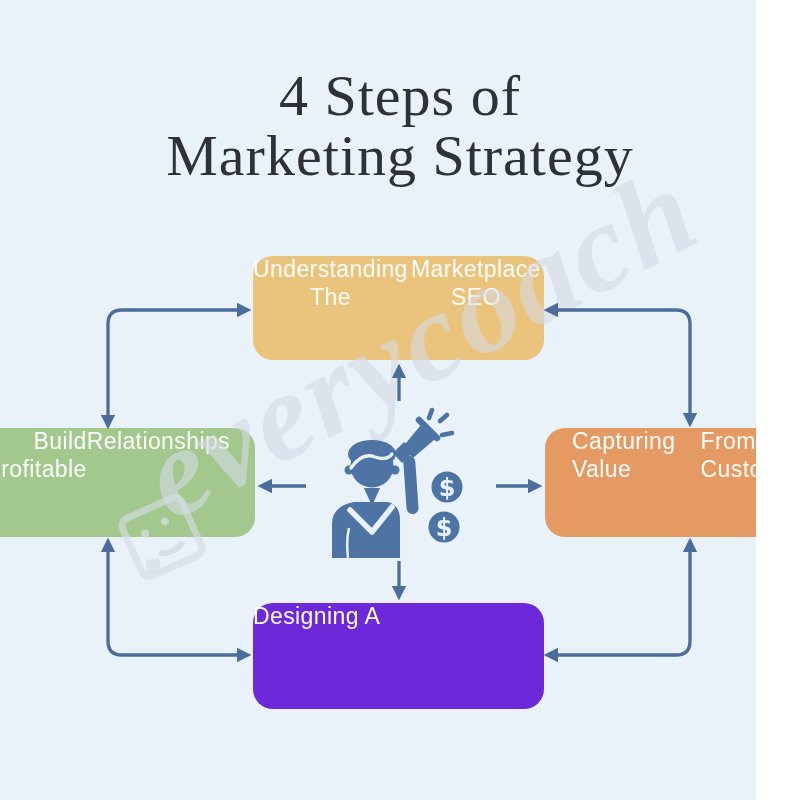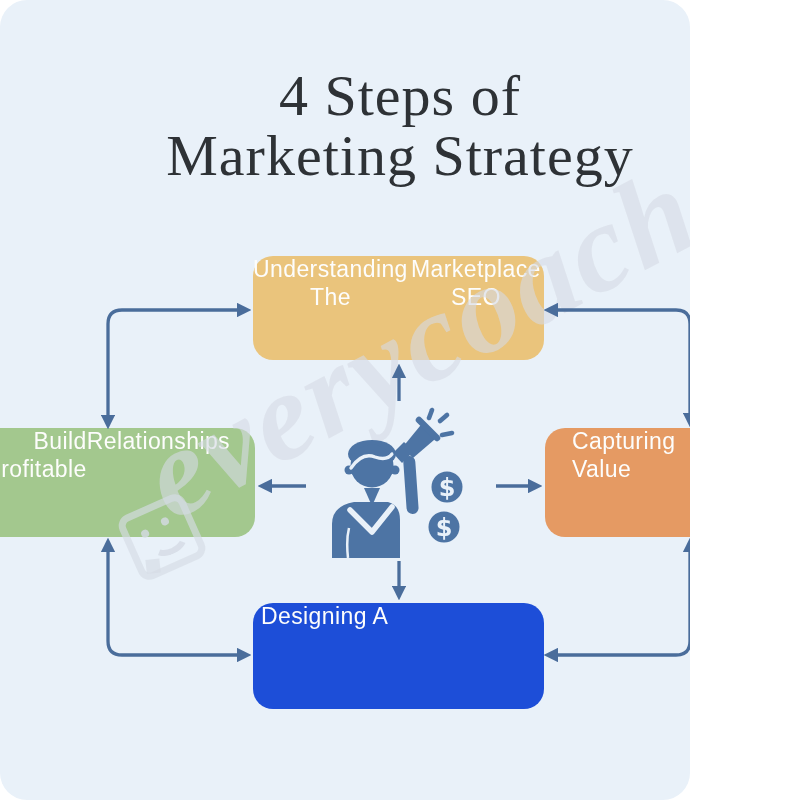--- a/index.html
+++ b/index.html
@@ -1,22 +1,21 @@
 <!DOCTYPE html>
 <html><head>
 <meta charset="utf-8">
 <style>
   html,body{margin:0;padding:0;}
   .canvas{
     position:relative;
-    width:690px;height:800px;
+    width:756px;height:800px;
     overflow:hidden;
     background:#e9f1f9;
     font-family:"Liberation Sans",sans-serif;
-    border-radius:27px;
   }
   .title{
     position:absolute;
     top:66px;left:0;width:800px;
     text-align:center;
     font-family:"Liberation Serif",serif;
     font-weight:500;
     font-size:58px;
     line-height:1.04;
     letter-spacing:1px;
@@ -116,21 +115,21 @@
   <div class="step step-top" style="background: rgb(234, 196, 124);">
     <span>Understanding The</span>
     <span>Marketplace SEO</span>
   </div>
 
   <div class="step step-right" style="background: rgb(229, 154, 99);">
     <span>Capturing Value</span>
     <span>From Customers</span>
   </div>
 
-  <div class="step step-bottom" style="background: #1d4ed8; padding-left: 8px;">
+  <div class="step step-bottom" style="background: #6d28d9;">
     <span>Designing A</span>
   </div>
 
   <div class="step step-left" style="background: rgb(163, 200, 142);">
     <span>Build Profitable</span>
     <span>Relationships</span>
   </div>
 
   <svg class="arrows" viewBox="0 0 800 800" xmlns="http://www.w3.org/2000/svg">
     <defs>

